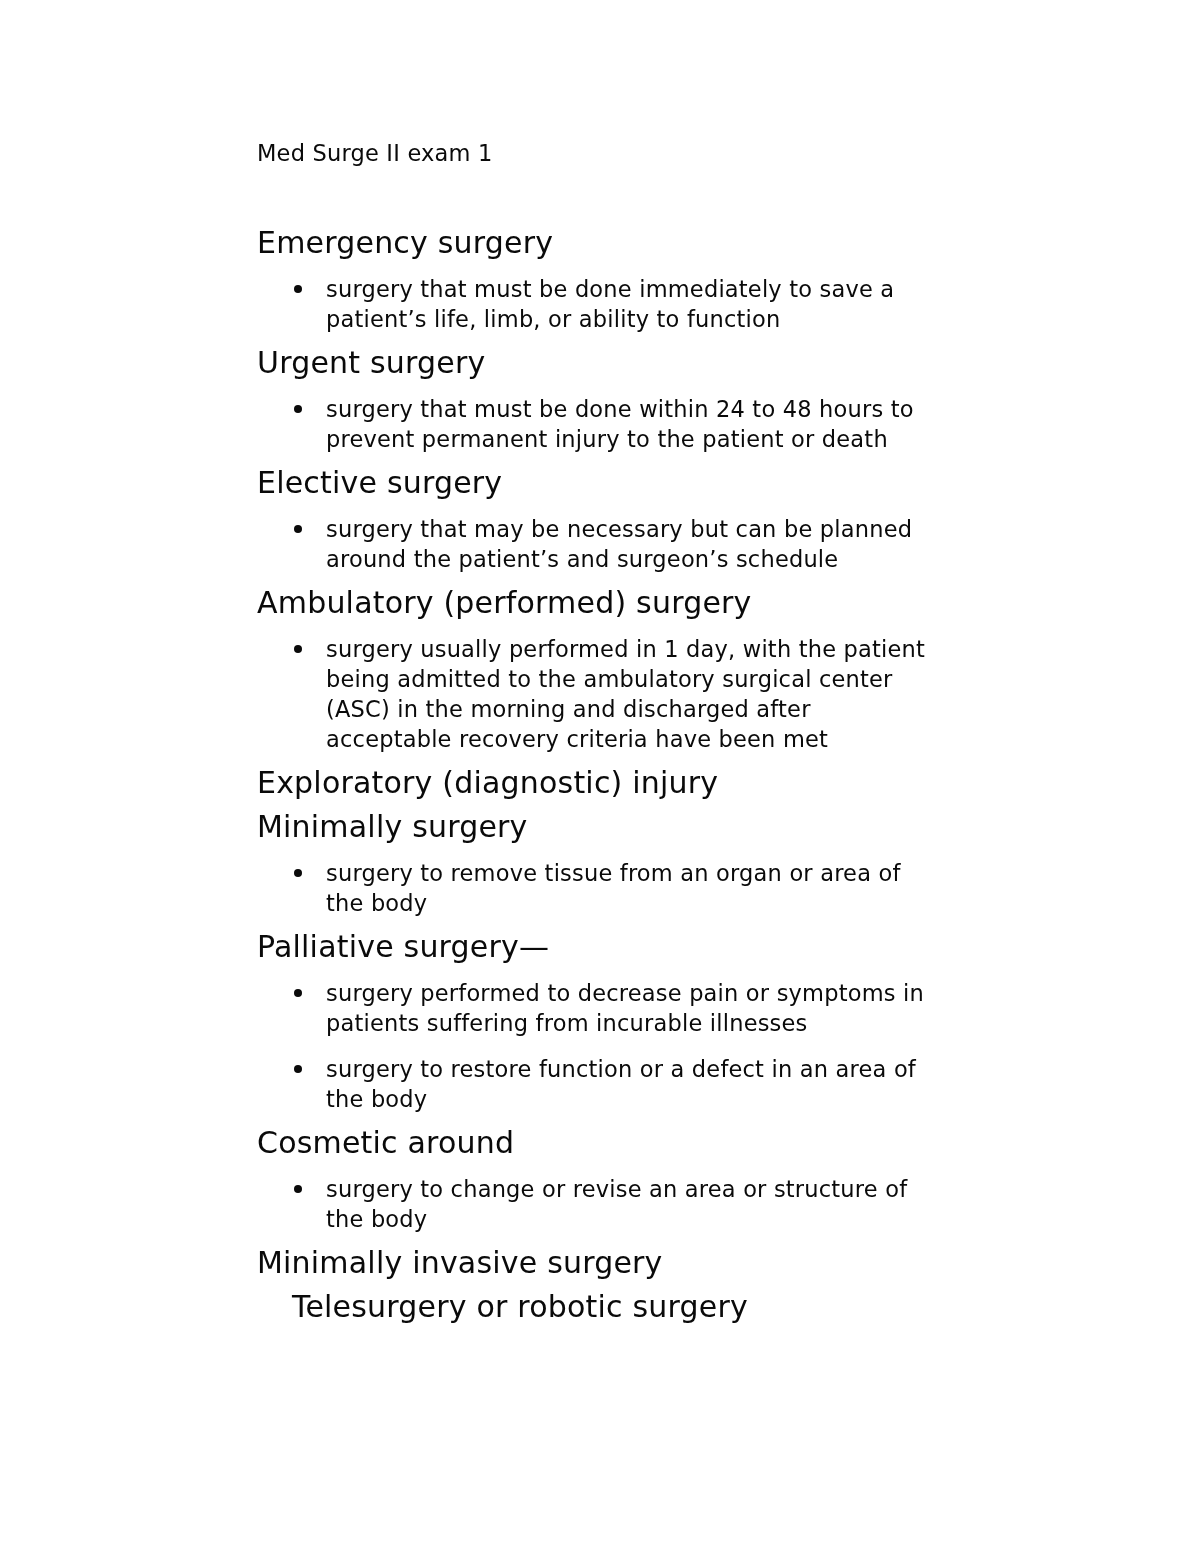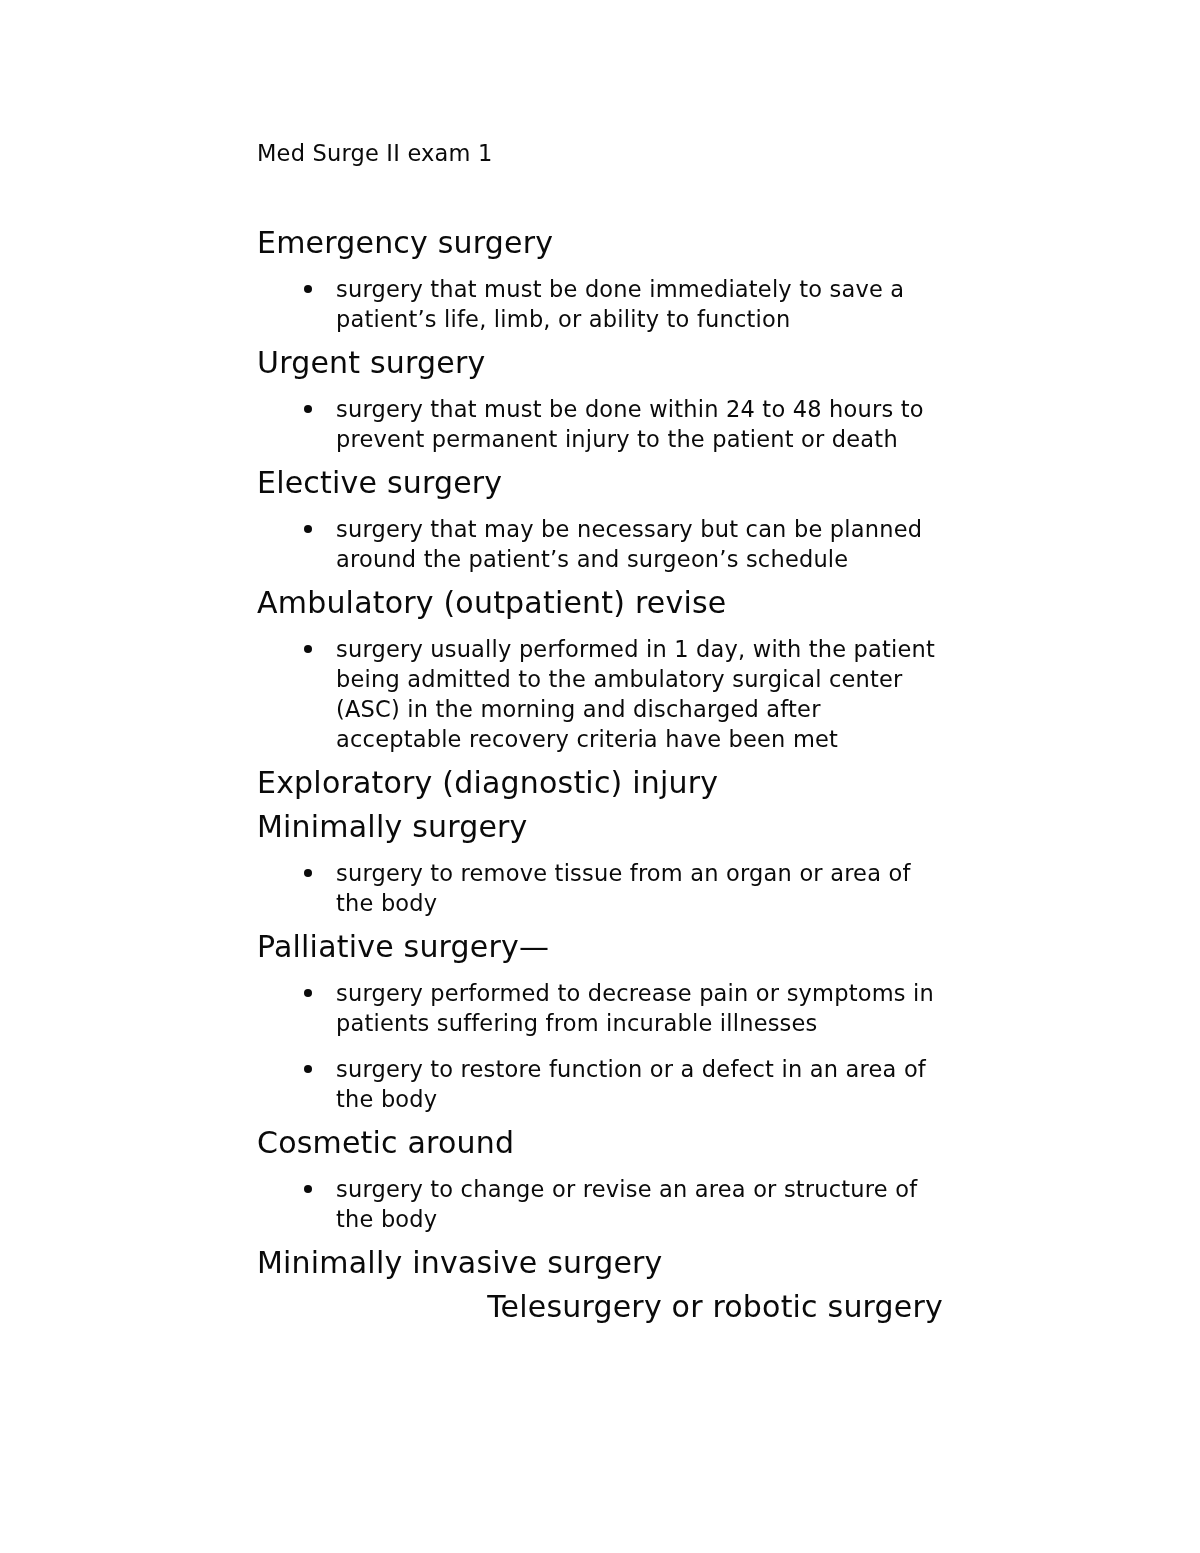--- a/index.html
+++ b/index.html
@@ -26,30 +26,29 @@
     font-weight: normal;
     margin: 0 0 60px 0;
   }
   .term {
     margin: 14px 0 0 0;
     font-weight: normal;
     font-size: 30px;
   }
   .term.indented {
     margin-left: 35px;
-    text-align: right;
   }
   ul.bullets {
     margin: 16px 0 14px 0;
     padding: 0 0 0 69px;
     list-style: none;
   }
   ul.bullets li {
     position: relative;
-    margin: 0 0 14px 10px;
+    margin: 0 0 14px 0;
   }
   ul.bullets li .dot {
     position: absolute;
     left: -32px;
     top: 11px;
     width: 8px;
     height: 8px;
     border-radius: 50%;
     background: #0a0a0a;
   }
@@ -66,21 +65,21 @@
         <li><span class="dot"></span><span>surgery that must be done immediately to save a patient’s life, limb, or ability to function</span></li>
       </ul>
       <h2 class="term">Urgent surgery</h2>
       <ul class="bullets">
         <li><span class="dot"></span><span>surgery that must be done within 24 to 48 hours to prevent permanent injury to the patient or death</span></li>
       </ul>
       <h2 class="term">Elective surgery</h2>
       <ul class="bullets">
         <li><span class="dot"></span><span>surgery that may be necessary but can be planned around the patient’s and surgeon’s schedule</span></li>
       </ul>
-      <h2 class="term">Ambulatory (outpatient) revise</h2>
+      <h2 class="term">Ambulatory (performed) surgery</h2>
       <ul class="bullets">
         <li><span class="dot"></span><span>surgery usually performed in 1 day, with the patient being admitted to the ambulatory surgical center (ASC) in the morning and discharged after acceptable recovery criteria have been met</span></li>
       </ul>
       <h2 class="term">Exploratory (diagnostic) injury</h2>
       <h2 class="term">Minimally surgery</h2>
       <ul class="bullets">
         <li><span class="dot"></span><span>surgery to remove tissue from an organ or area of the body</span></li>
       </ul>
       <h2 class="term">Palliative surgery—</h2>
       <ul class="bullets">

